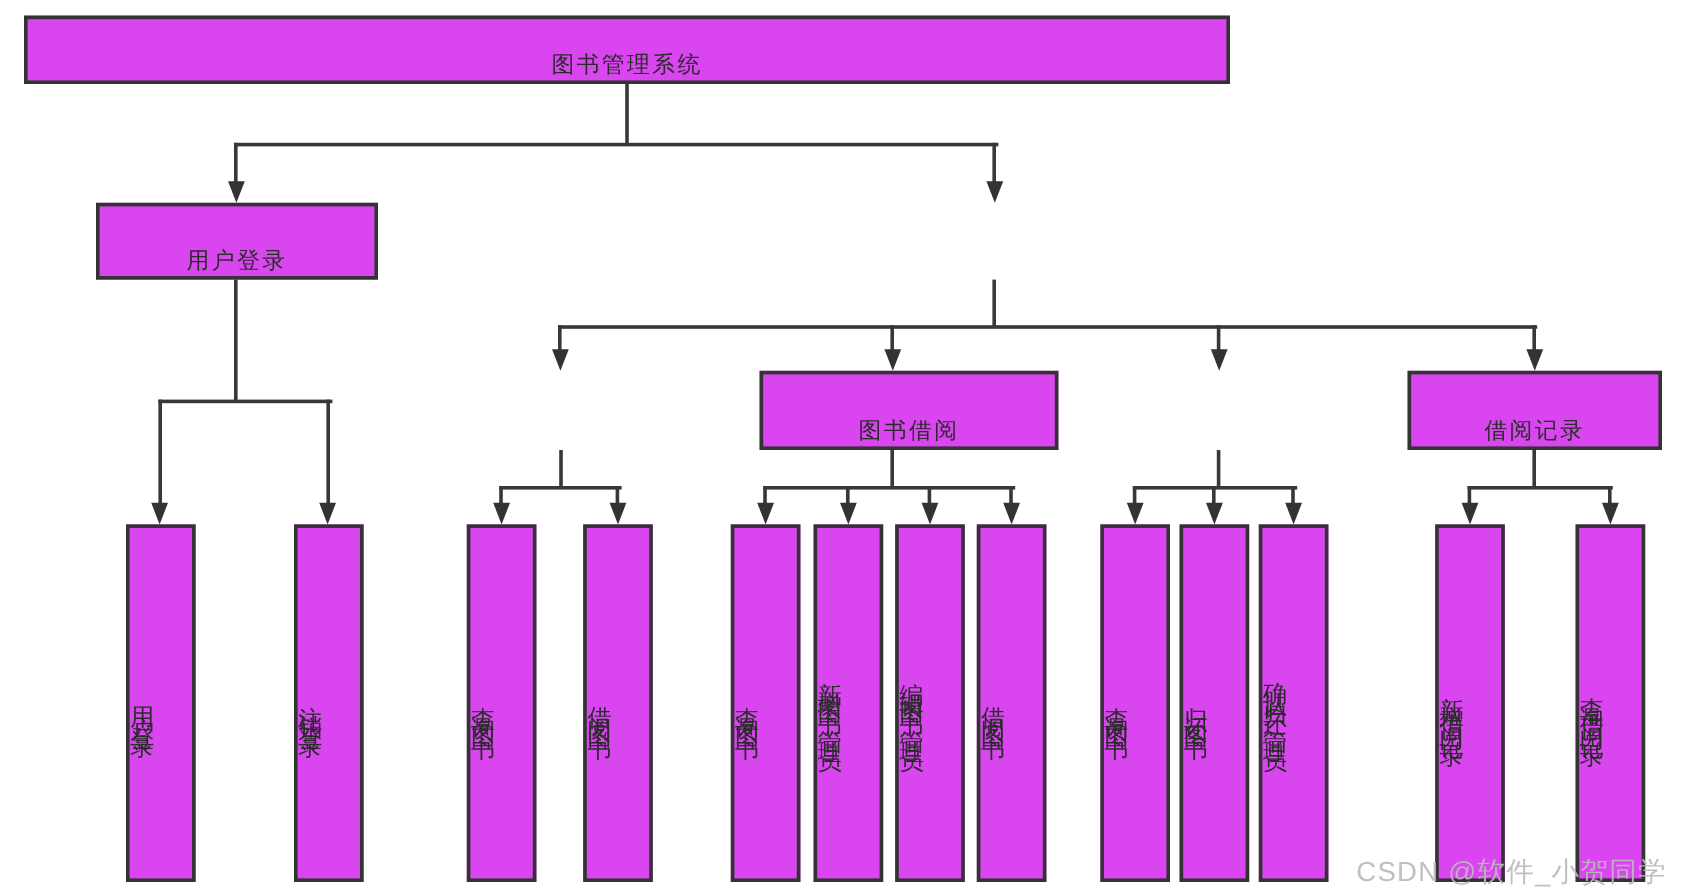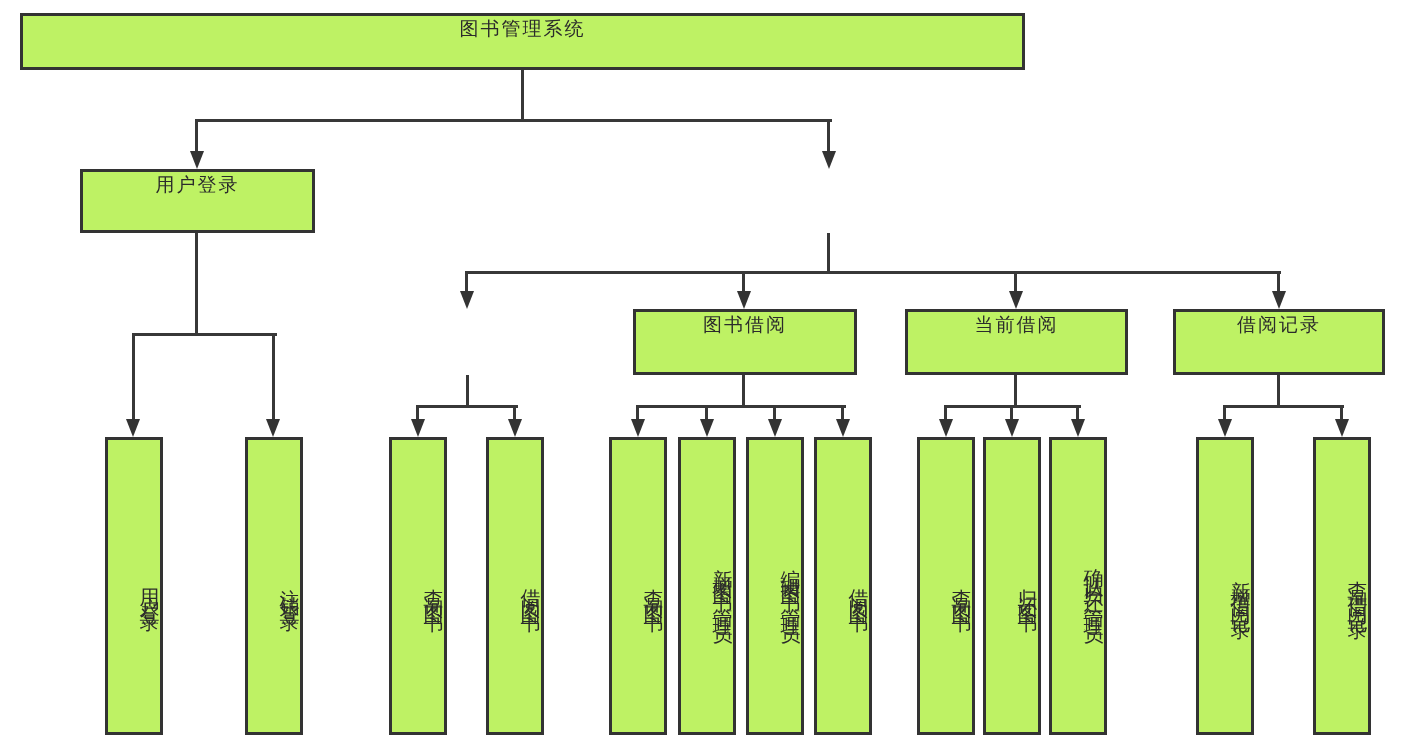--- a/index.html
+++ b/index.html
@@ -3,22 +3,22 @@
 <meta charset="utf-8">
 <style>
   * { margin:0; padding:0; box-sizing:border-box; }
   html,body { background:#ffffff; }
   body { font-family:"Liberation Sans","DejaVu Sans",sans-serif; }
   .canvas {
     position:relative; width:1405px; height:747px;
     background:#ffffff; overflow:hidden;
   }
   .box {
-    position:absolute; background:#bef264; border:3px solid #333333;
-    display:flex; align-items:flex-start; justify-content:center;
+    position:absolute; background:#d946ef; border:3px solid #333333;
+    display:flex; align-items:flex-end; justify-content:center;
     color:#2b2b2b;
   }
   .box.h { font-size:19px; letter-spacing:2px; }
   .box.v {
     writing-mode:vertical-rl; font-size:20px; letter-spacing:8px;
     line-height:1; padding-top:6px;
   }
   .vline, .hline { position:absolute; background:#383838; }
   .arrow {
     position:absolute; width:0; height:0;
@@ -62,25 +62,22 @@
   <div class="hline" style="left:465px;top:271px;width:816px;height:3px"></div>
   <div class="vline" style="left:465px;top:271px;width:3px;height:22px"></div>
   <div class="arrow" style="left:460px;top:291px"></div>
   <div class="vline" style="left:742px;top:271px;width:3px;height:22px"></div>
   <div class="arrow" style="left:737px;top:291px"></div>
   <div class="vline" style="left:1014px;top:271px;width:3px;height:22px"></div>
   <div class="arrow" style="left:1009px;top:291px"></div>
   <div class="vline" style="left:1277px;top:271px;width:3px;height:22px"></div>
   <div class="arrow" style="left:1272px;top:291px"></div>
 
-  <div class="box h" style="left:633px;top:309px;width:224px;height:66px">
+  <div class="box h" style="left:633px;top:309px;width:249px;height:66px">
     <span>图书借阅</span>
-  </div>
-  <div class="box h" style="left:905px;top:309px;width:223px;height:66px">
-    <span>当前借阅</span>
   </div>
   <div class="box h" style="left:1173px;top:309px;width:212px;height:66px">
     <span>借阅记录</span>
   </div>
 
   <div class="vline" style="left:466px;top:375px;width:3px;height:32px"></div>
   <div class="hline" style="left:416px;top:405px;width:102px;height:3px"></div>
   <div class="vline" style="left:416px;top:405px;width:3px;height:16px"></div>
   <div class="arrow" style="left:411px;top:419px"></div>
   <div class="vline" style="left:513px;top:405px;width:3px;height:16px"></div>
@@ -150,14 +147,15 @@
     <span>确认归还（管理员）</span>
   </div>
 
   <div class="box v" style="left:1196px;top:437px;width:58px;height:298px">
     <span>新增借阅记录</span>
   </div>
   <div class="box v" style="left:1313px;top:437px;width:58px;height:298px">
     <span>查询借阅记录</span>
   </div>
 
+  <div class="watermark">CSDN @软件_小贺同学</div>
 
 </div>
 
 </body></html>

